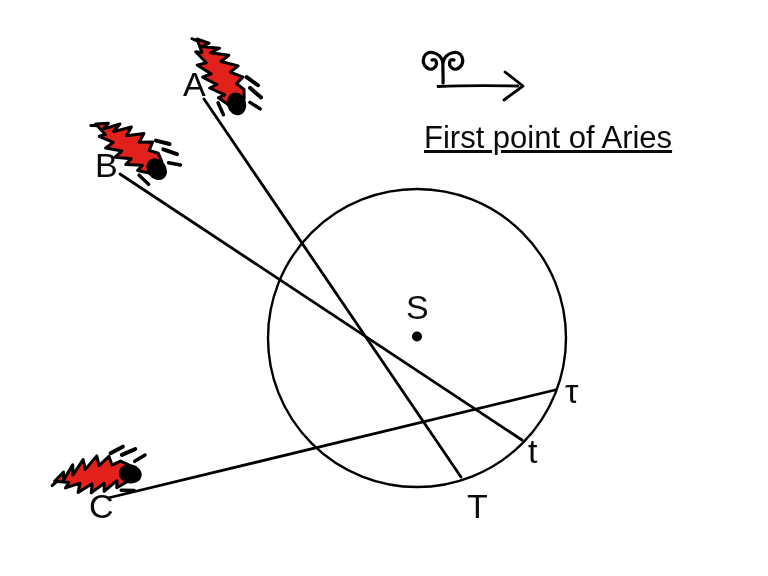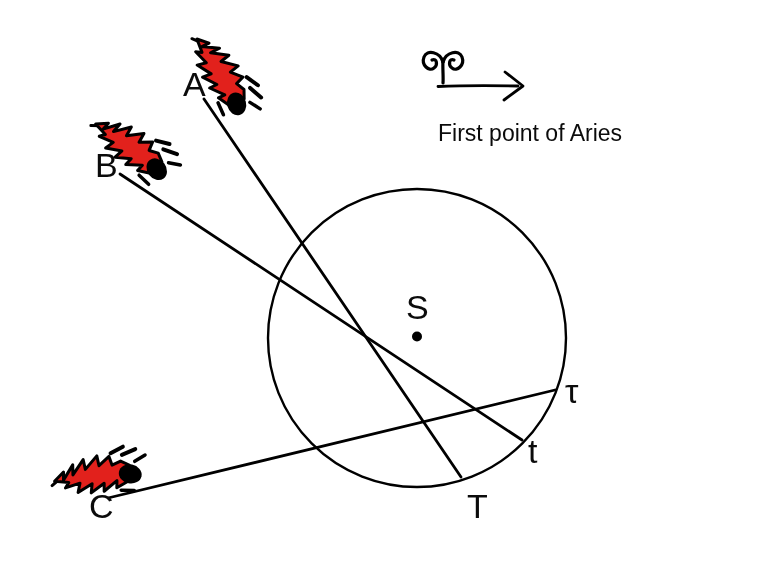--- a/index.html
+++ b/index.html
@@ -17,26 +17,27 @@
   }
   .lbl {
     position: absolute;
     font-size: 34px;
     line-height: 1;
     color: #0b0b0b;
     white-space: nowrap;
   }
   .caption {
     position: absolute;
-    left: 438px;
+    left: 424px;
     top: 122px;
-    font-size: 23px;
+    font-size: 31px;
     line-height: 1;
     color: #0b0b0b;
     white-space: nowrap;
+    text-decoration: underline;
   }
 </style>
 </head>
 <body>
 
 <div class="stage">
 
   <svg class="geo" width="768" height="576" viewBox="0 0 768 576">
     <defs>
       <g id="comet-shape">

